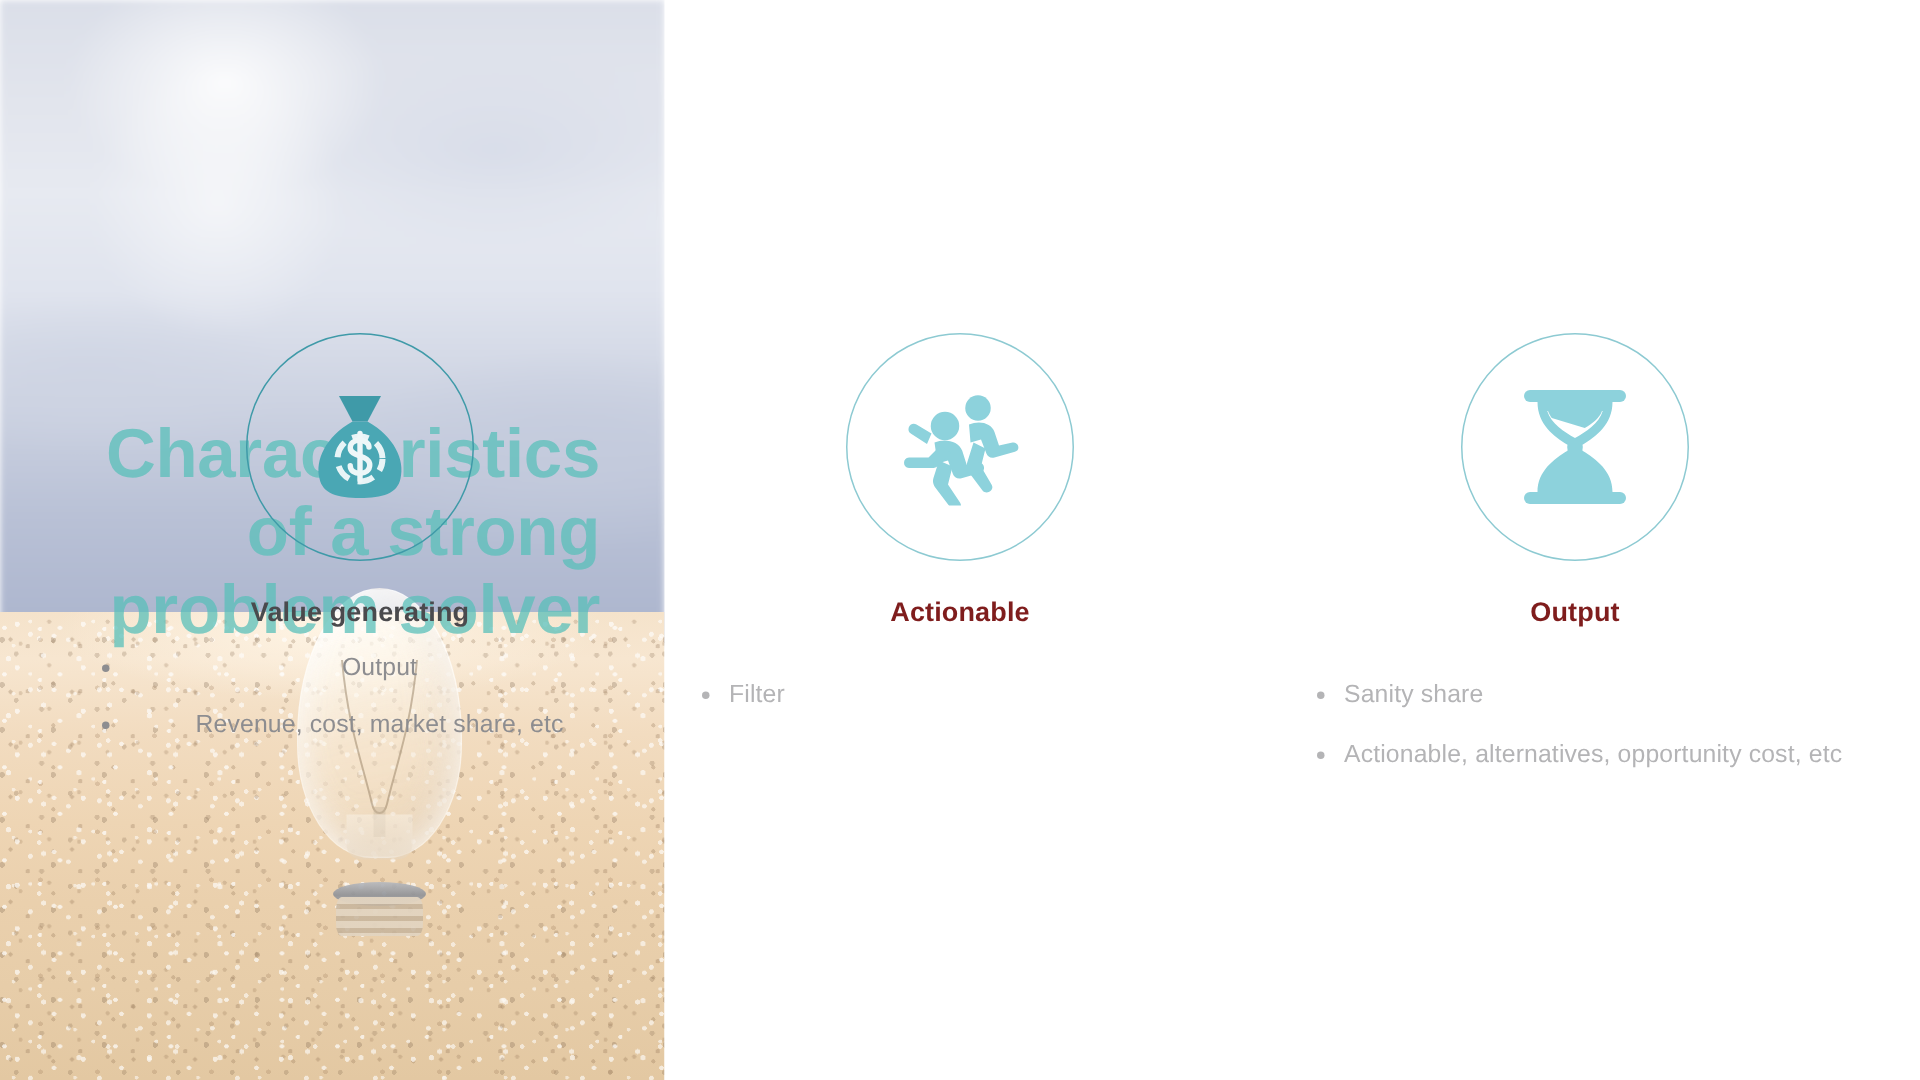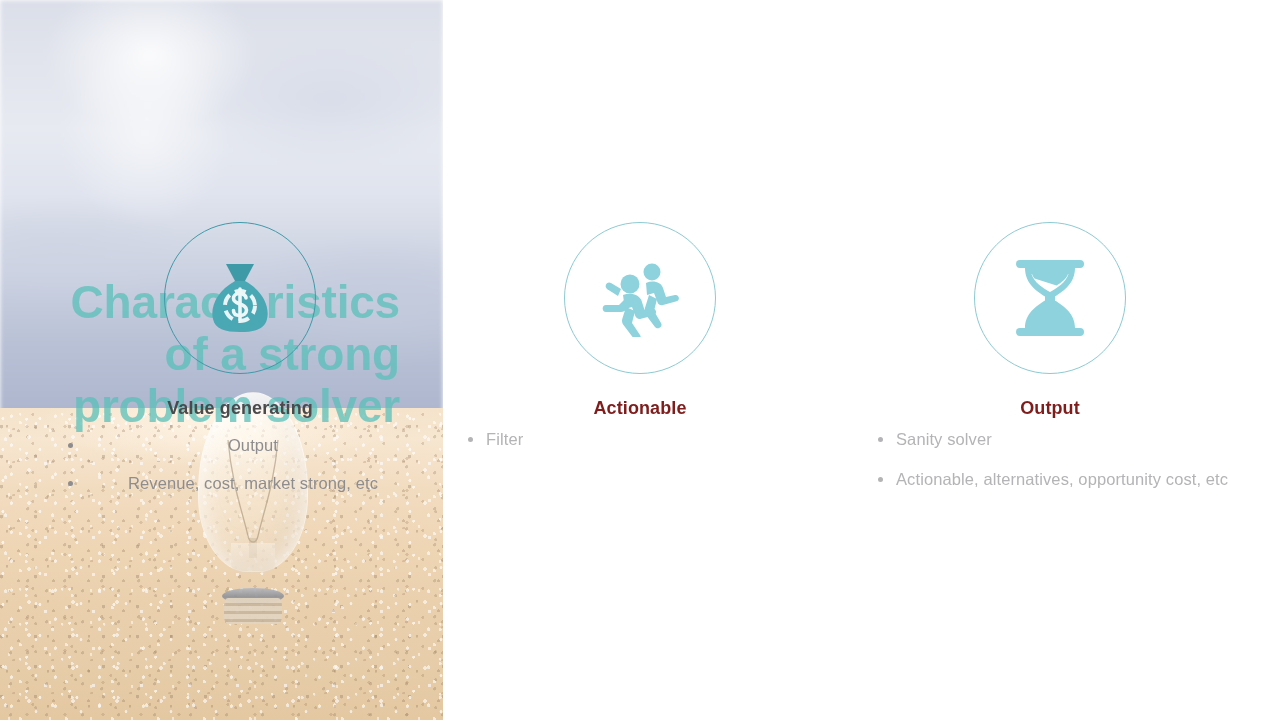--- a/index.html
+++ b/index.html
@@ -210,21 +210,21 @@
     margin-top: 24px;
     text-align: center;
     font-size: 18px;
     font-weight: 700;
     color: #7f1d1d;
     letter-spacing: 0.1px;
   }
   .col-1 .col-heading { color: #4a4a4d; }
 
   .bullets {
-    margin-top: 8px;
+    margin-top: 32px;
     padding: 0;
     list-style: none;
   }
   .bullets li {
     position: relative;
     padding-left: 26px;
     margin-bottom: 16px;
     font-size: 16.5px;
     line-height: 24px;
     color: #b4b4b6;
@@ -278,21 +278,21 @@
           <path d="M25 5 L53 5 L44 22 L34 22 Z" fill="#3f9aa8"></path>
           <path d="M34 22 C16 32, 9 48, 12 60 C14 70, 24 73, 39 73 C54 73, 64 70, 66 60 C69 48, 62 32, 44 22 Z" fill="#4aa7b4"></path>
           <circle cx="39" cy="47" r="15" fill="none" stroke="#e8f4f6" stroke-width="4" stroke-dasharray="11 6" stroke-dashoffset="3"></circle>
           <path d="M45 39 C45 36, 41 34.5, 38.5 34.5 C35 34.5, 32.5 36.5, 32.5 39.5 C32.5 46, 45.5 44, 45.5 51 C45.5 54.5, 42.5 56.5, 39 56.5 C35.5 56.5, 32.5 55, 32.5 51.5" fill="none" stroke="#eef7f8" stroke-width="3.6" stroke-linecap="round"></path>
           <line x1="39" y1="30" x2="39" y2="61" stroke="#eef7f8" stroke-width="3.6" stroke-linecap="round"></line>
         </svg>
       </div>
       <div class="col-heading">Value generating</div>
       <ul class="bullets">
         <li>Output</li>
-        <li>Revenue, cost, market strong, etc</li>
+        <li>Revenue, cost, market share, etc</li>
       </ul>
     </div>
 
     <div class="col col-2">
       <div class="icon-circle">
         <svg width="82" height="78" viewBox="0 0 82 78">
           <g fill="#8dd2dc">
 
             <circle cx="53" cy="13" r="8.5"></circle>
             <path d="M47 24 C54 21, 62 23, 64 29 L67 38 L76 36 C80 35.4, 81.6 41, 77.6 42.2 L64 46 C61.6 46.7, 59.4 45.6, 58.6 43.4 L55 34 L48 36 Z"></path>
@@ -322,19 +322,19 @@
             <path d="M14 11 L64 11 C64 26, 53 34, 44 39.5 L44 42 L34 42 L34 39.5 C25 34, 14 26, 14 11 Z
                      M20.5 17 L57.5 17 C55 25.5, 46 31, 39 35 C32 31, 23 25.5, 20.5 17 Z" fill-rule="evenodd"></path>
             <path d="M21 17 L57 17 C55.5 21.5, 51 25.2, 45.5 28.4 L23.5 21.6 C22.4 20.2, 21.6 18.7, 21 17 Z"></path>
 
             <path d="M34 40 L44 40 L44 43.5 C53 49, 64 57, 64 71 L14 71 C14 57, 25 49, 34 43.5 Z"></path>
           </g>
         </svg>
       </div>
       <div class="col-heading">Output</div>
       <ul class="bullets">
-        <li>Sanity solver</li>
+        <li>Sanity share</li>
         <li>Actionable, alternatives, opportunity cost, etc</li>
       </ul>
     </div>
 
   </div>
 </div>
 
 </body></html>

